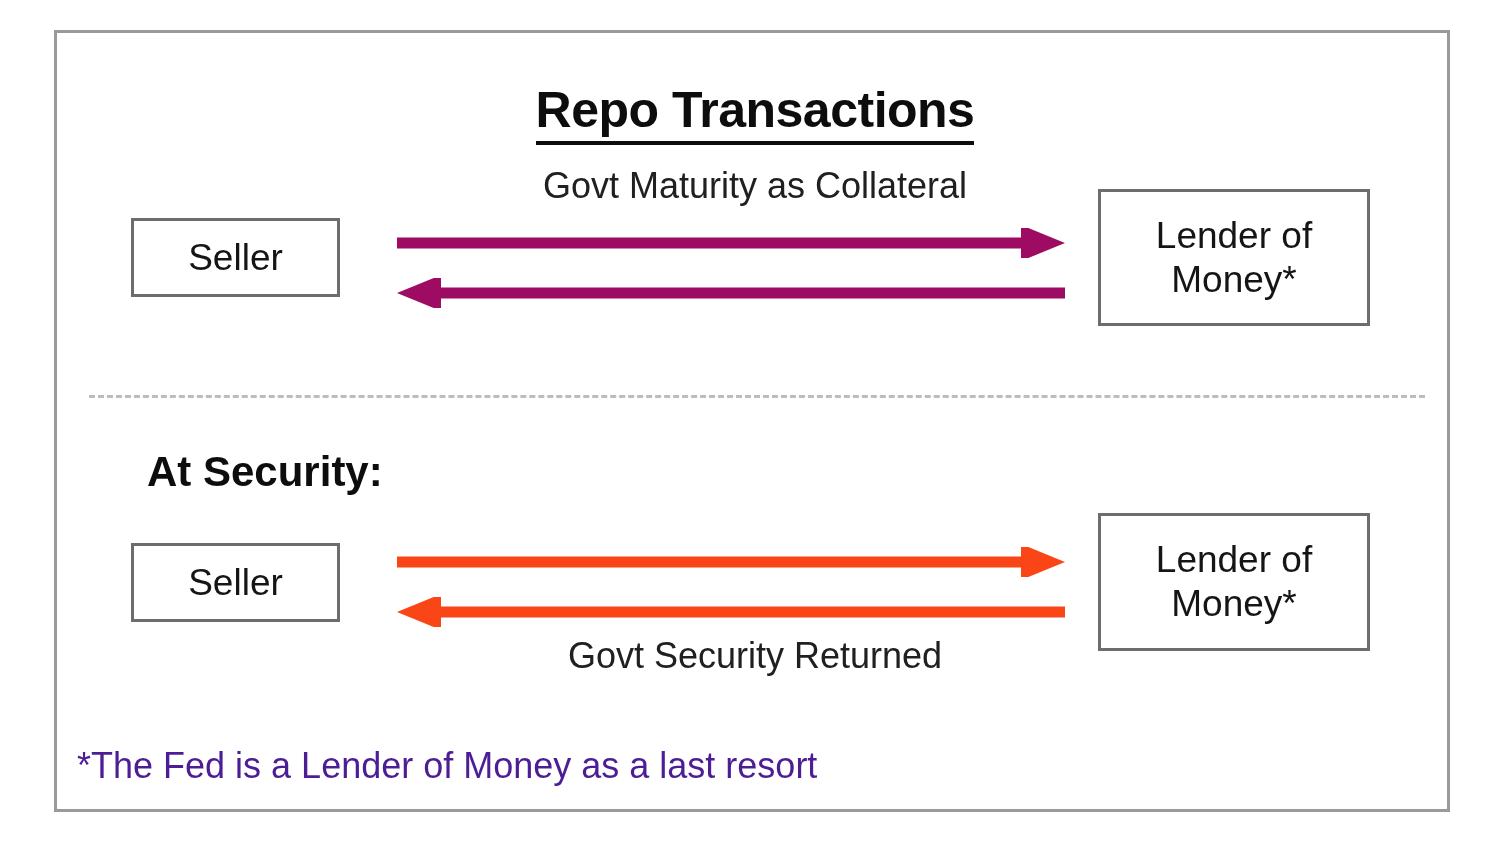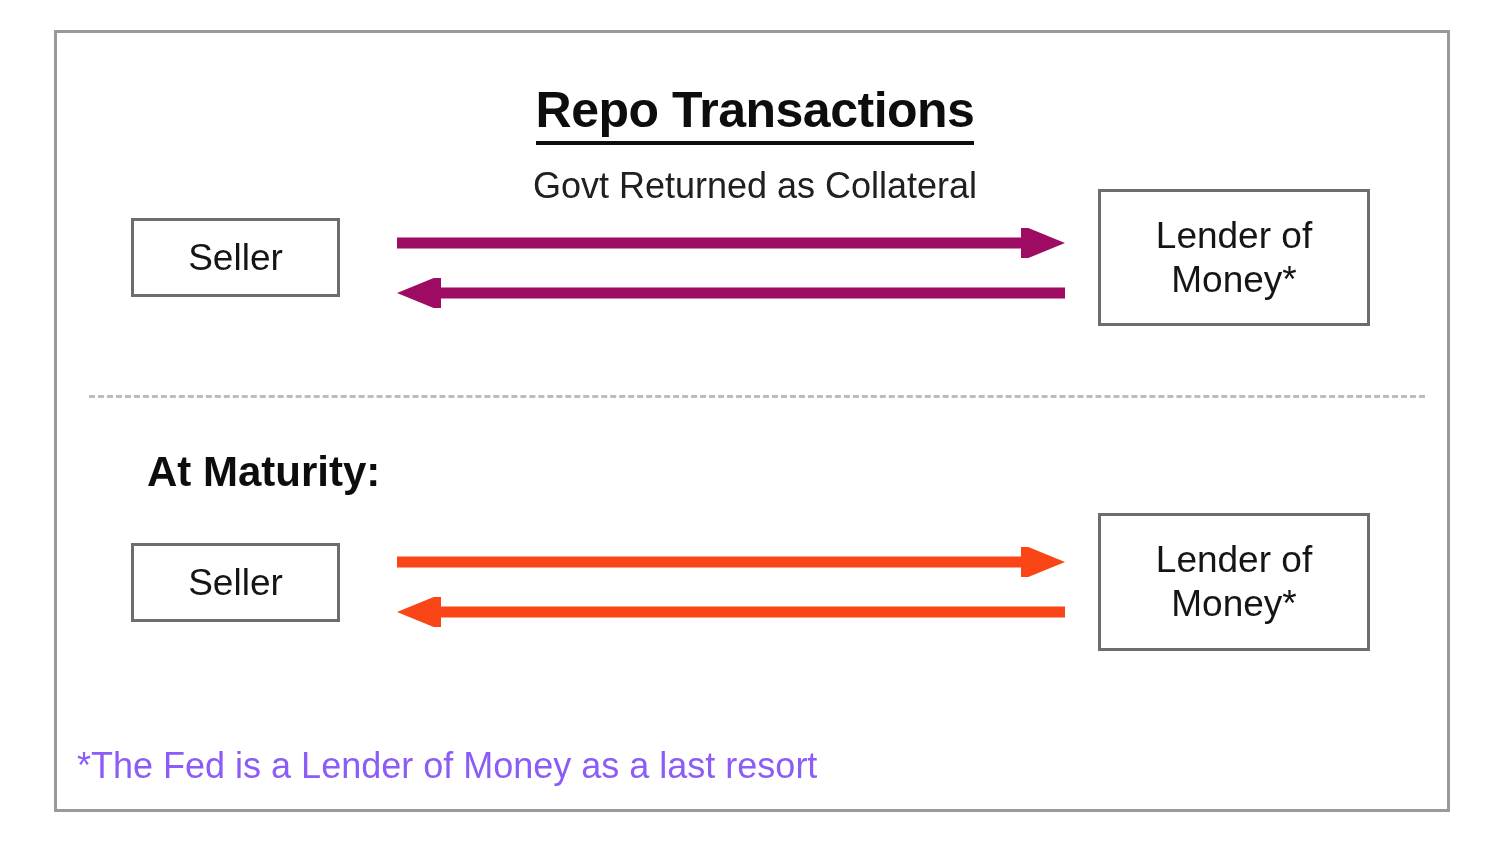--- a/index.html
+++ b/index.html
@@ -119,36 +119,36 @@
     font-weight: bold;
     color: #0d0d0d;
   }
 
   
   #footnote {
     position: absolute;
     left: 20px;
     top: 712px;
     font-size: 36px;
-    color: #8b5cf6;
+    color: #4c1d95;
     white-space: nowrap;
   }
 </style>
 </head>
 <body>
 
 <div id="stage">
 
   <div id="frame">
 
     <div id="title">
       <span class="ul">Repo Transactions</span>
     </div>
 
-    <div class="flow-label" style="left:378px; top:132px; width:640px;">Govt Returned as Collateral</div>
+    <div class="flow-label" style="left:378px; top:132px; width:640px;">Govt Maturity as Collateral</div>
 
     <div class="arrow" style="left:340px; top:195px; width:668px;">
       <svg width="668" height="30" viewBox="0 0 668 30" xmlns="http://www.w3.org/2000/svg">
         <line x1="0" y1="15" x2="628" y2="15" stroke="#9e0b63" stroke-width="11"></line>
         <polygon points="668,15 624,33 624,-3" fill="#9e0b63"></polygon>
       </svg>
     </div>
 
     <div class="arrow" style="left:340px; top:245px; width:668px;">
       <svg width="668" height="30" viewBox="0 0 668 30" xmlns="http://www.w3.org/2000/svg">
@@ -164,37 +164,38 @@
 
     <div class="node-box" id="lender-1">
       <span>
         <span>Lender of</span><br>
         <span>Money*</span>
       </span>
     </div>
 
     <div id="divider"></div>
 
-    <div id="maturity-heading">At Maturity:</div>
+    <div id="maturity-heading">At Security:</div>
 
 
     <div class="arrow" style="left:340px; top:514px; width:668px;">
       <svg width="668" height="30" viewBox="0 0 668 30" xmlns="http://www.w3.org/2000/svg">
         <line x1="0" y1="15" x2="628" y2="15" stroke="#fa4616" stroke-width="11"></line>
         <polygon points="668,15 624,33 624,-3" fill="#fa4616"></polygon>
       </svg>
     </div>
 
     <div class="arrow" style="left:340px; top:564px; width:668px;">
       <svg width="668" height="30" viewBox="0 0 668 30" xmlns="http://www.w3.org/2000/svg">
         <line x1="668" y1="15" x2="40" y2="15" stroke="#fa4616" stroke-width="11"></line>
         <polygon points="0,15 44,33 44,-3" fill="#fa4616"></polygon>
       </svg>
     </div>
 
+    <div class="flow-label" style="left:378px; top:602px; width:640px;">Govt Security Returned</div>
 
     <div class="node-box" id="seller-2">
       <span>Seller</span>
     </div>
 
     <div class="node-box" id="lender-2">
       <span>
         <span>Lender of</span><br>
         <span>Money*</span>
       </span>

